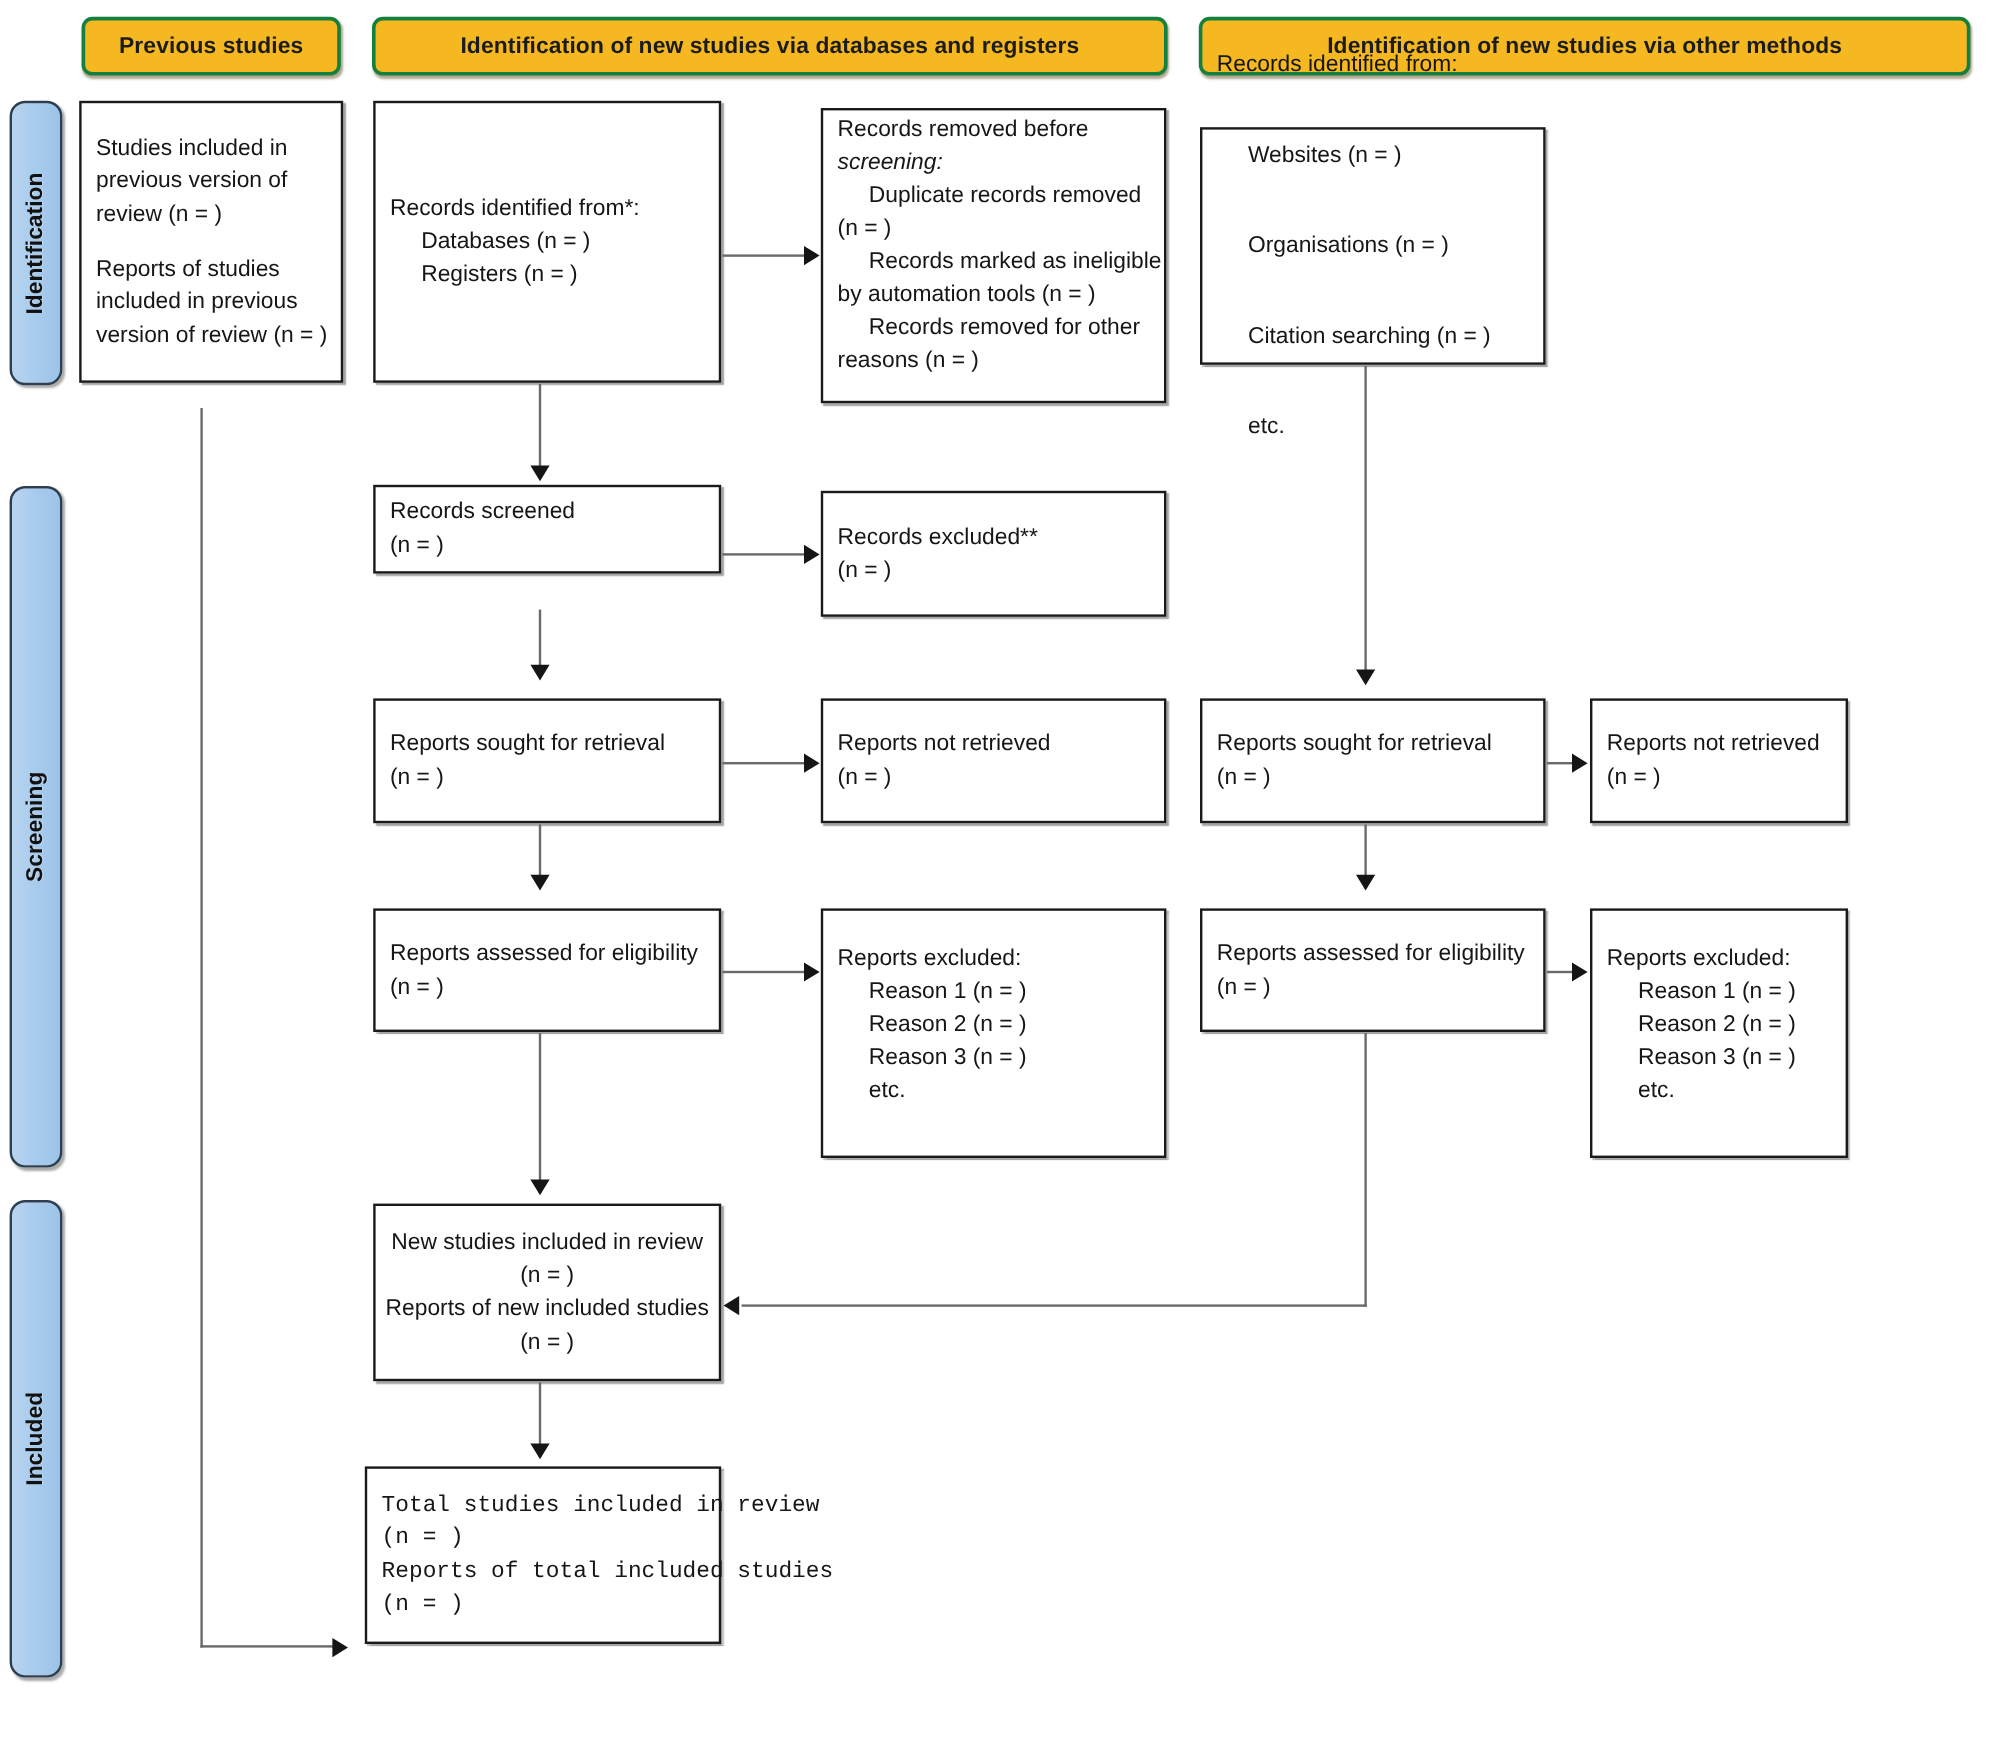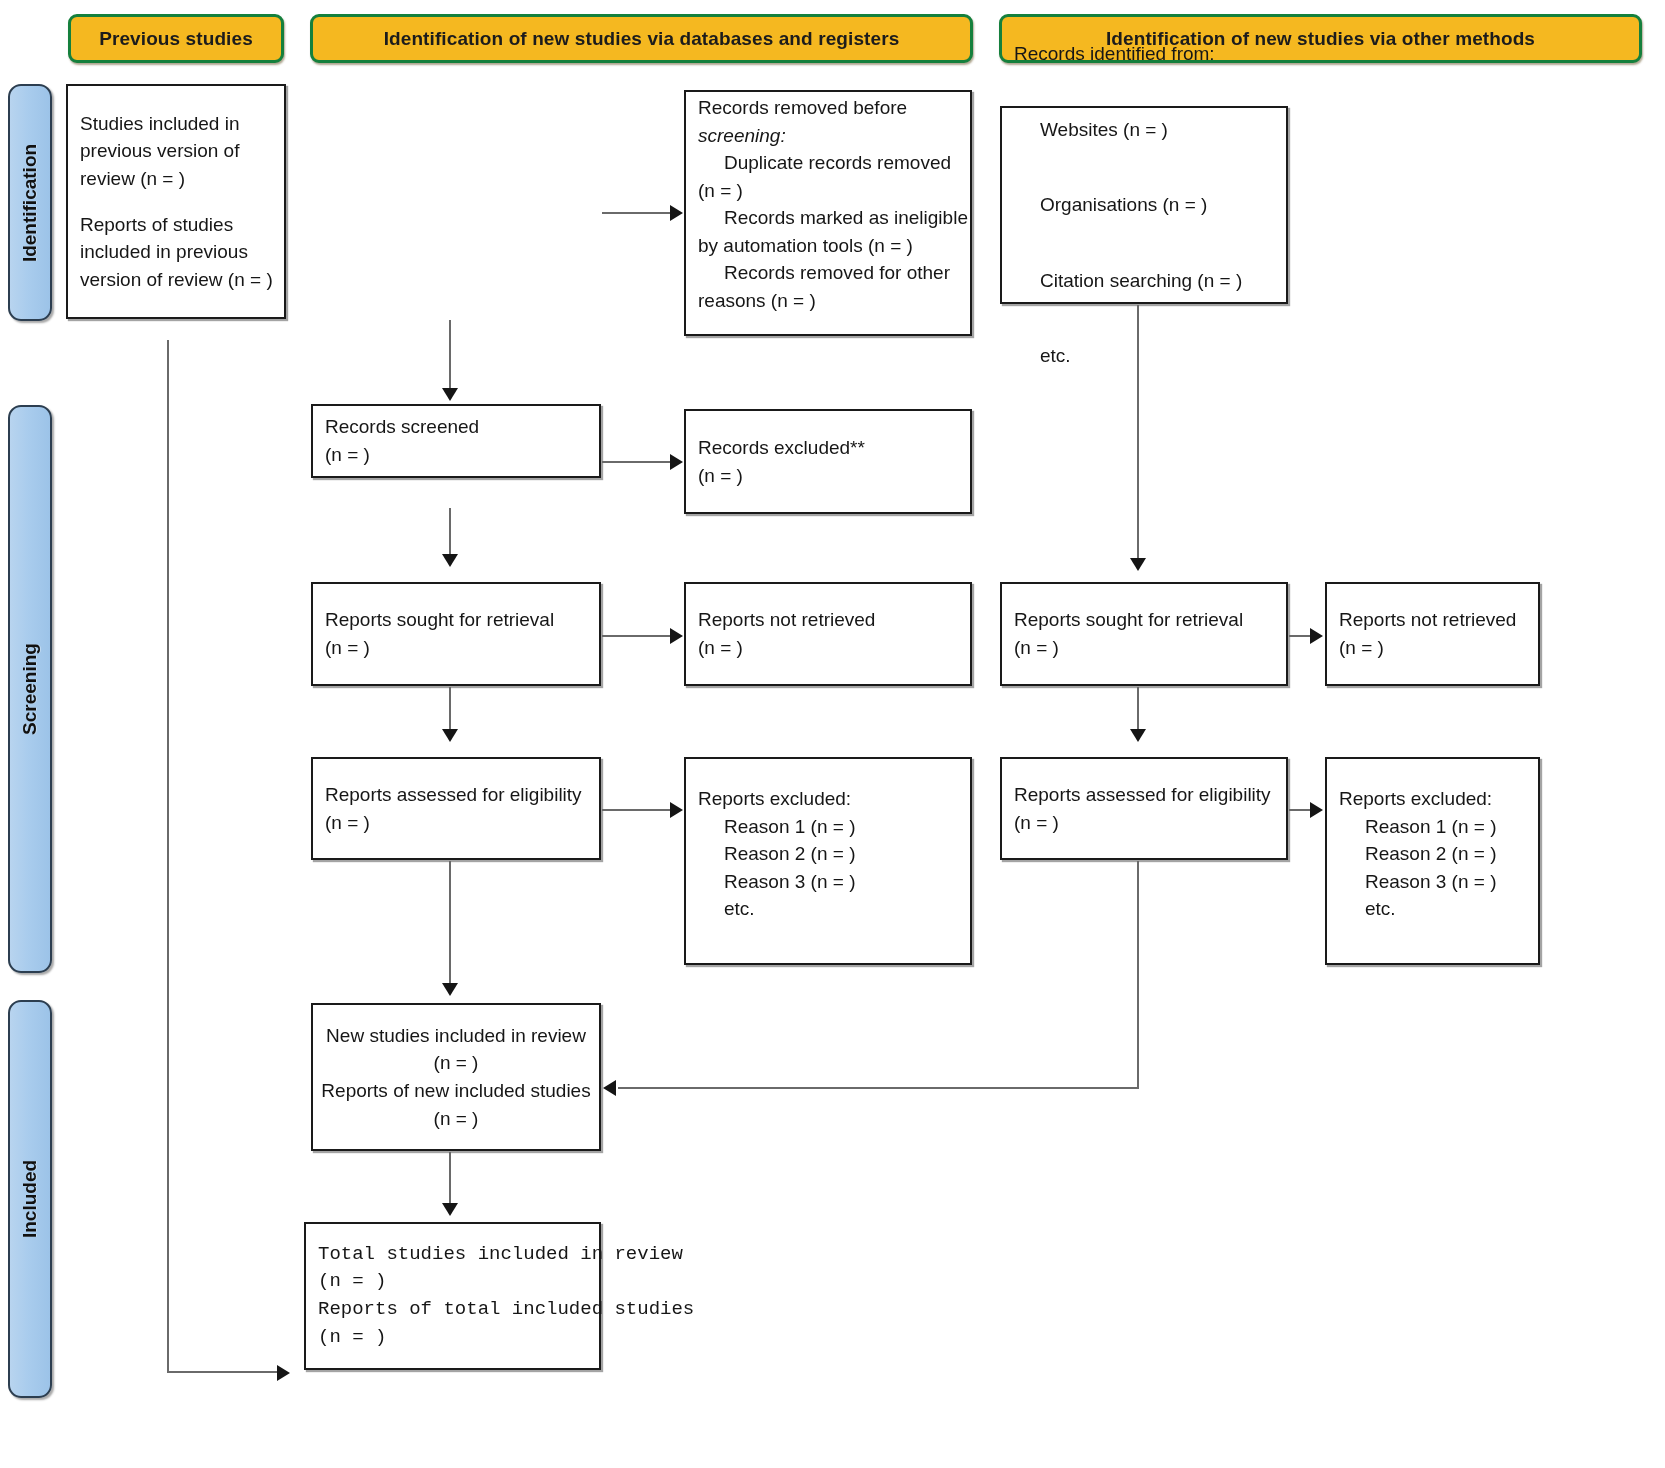--- a/index.html
+++ b/index.html
@@ -142,20 +142,25 @@
   <div class="box" style="left:66px; top:84px; width:220px; height:235px;">
     <span class="ln">Studies included in</span>
     <span class="ln">previous version of</span>
     <span class="ln">review (n = )</span>
     <span class="gap"></span>
     <span class="ln">Reports of studies</span>
     <span class="ln">included in previous</span>
     <span class="ln">version of review (n = )</span>
   </div>
 
+  <div class="box" style="left:311px; top:84px; width:290px; height:235px;">
+    <span class="ln">Records identified from*:</span>
+    <span class="ln indent">Databases (n = )</span>
+    <span class="ln indent">Registers (n = )</span>
+  </div>
 
   <div class="box" style="left:684px; top:90px; width:288px; height:246px; justify-content:flex-start; padding-top:2px;">
     <span class="ln">
       <span>Records removed before</span>
     </span>
     <span class="ln ital">screening:</span>
     <span class="ln indent">Duplicate records removed</span>
     <span class="ln">(n = )</span>
     <span class="ln indent">Records marked as ineligible</span>
     <span class="ln">by automation tools (n = )</span>

